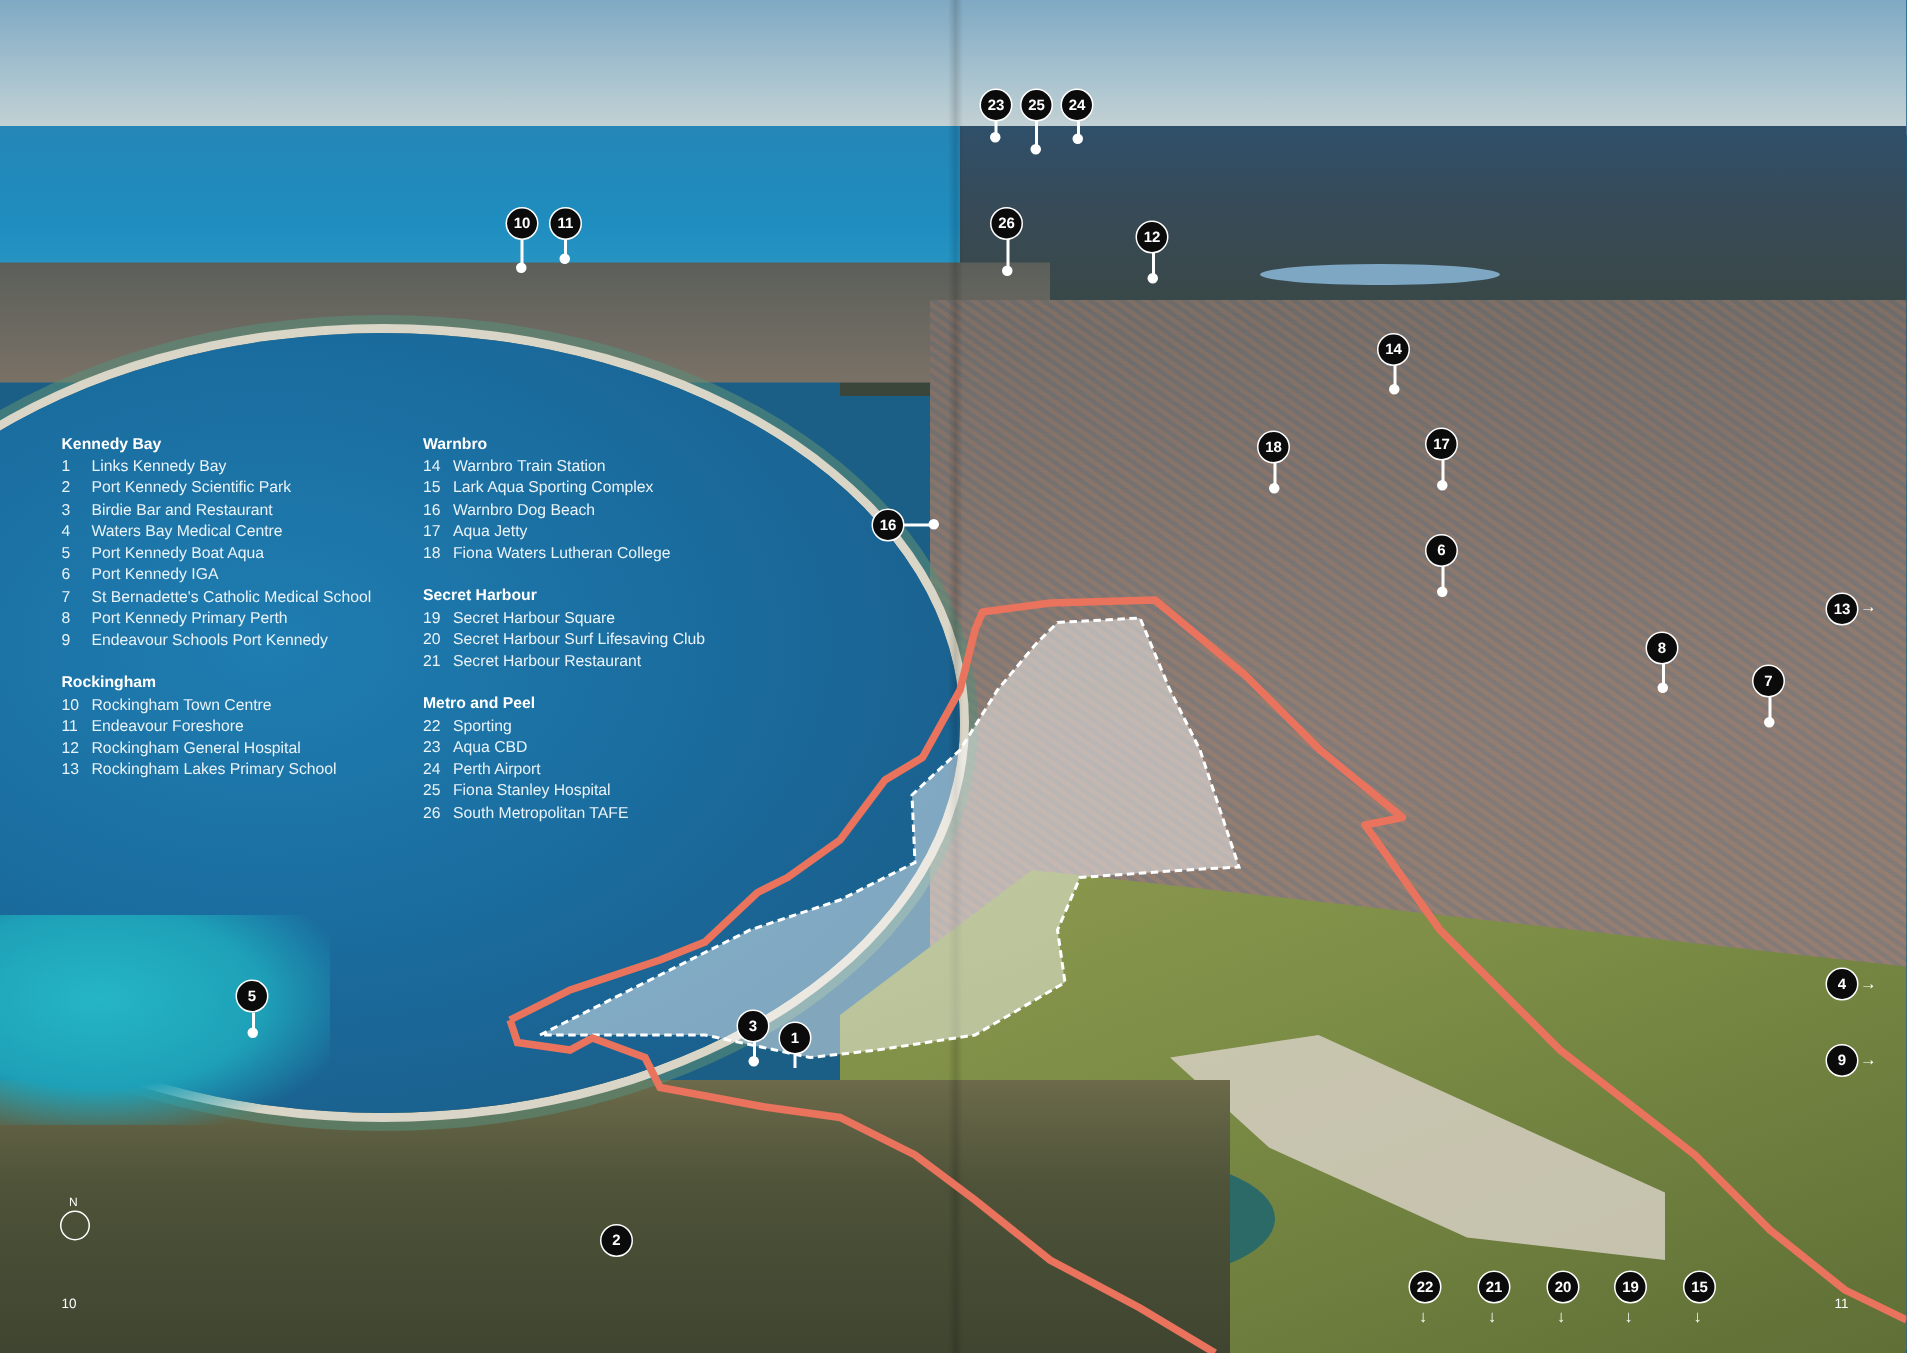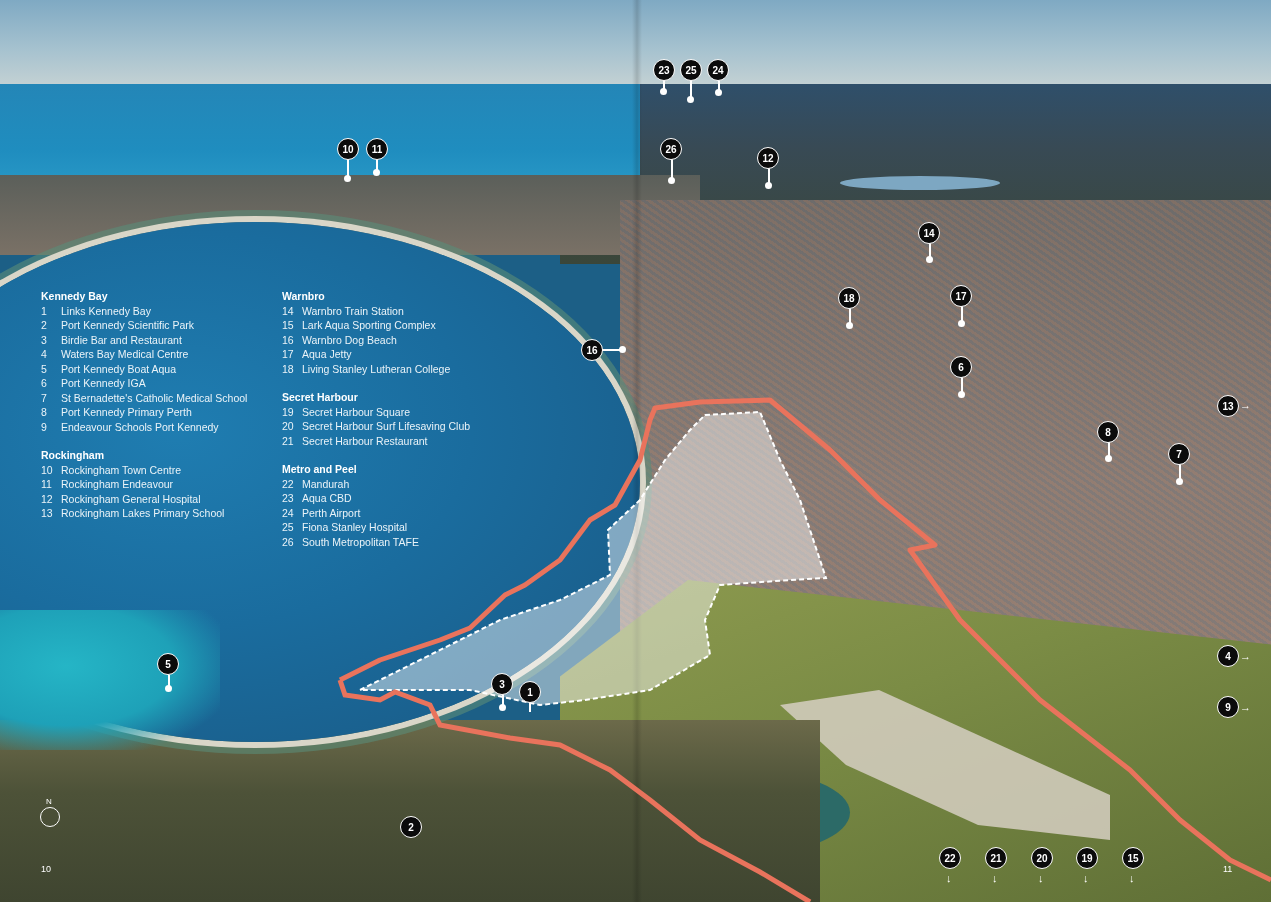--- a/index.html
+++ b/index.html
@@ -103,21 +103,21 @@
         </div>
     </div>
     <div class="grp">
       <h3>Rockingham</h3>
       <div class="row">
           <span class="num">10</span>
           <span>Rockingham Town Centre</span>
         </div>
       <div class="row">
           <span class="num">11</span>
-          <span>Rockingham Endeavour</span>
+          <span>Endeavour Foreshore</span>
         </div>
       <div class="row">
           <span class="num">12</span>
           <span>Rockingham General Hospital</span>
         </div>
       <div class="row">
           <span class="num">13</span>
           <span>Rockingham Lakes Primary School</span>
         </div>
     </div>
@@ -137,21 +137,21 @@
       <div class="row">
           <span class="num">16</span>
           <span>Warnbro Dog Beach</span>
         </div>
       <div class="row">
           <span class="num">17</span>
           <span>Aqua Jetty</span>
         </div>
       <div class="row">
           <span class="num">18</span>
-          <span>Living Stanley Lutheran College</span>
+          <span>Fiona Waters Lutheran College</span>
         </div>
     </div>
     <div class="grp">
       <h3>Secret Harbour</h3>
       <div class="row">
           <span class="num">19</span>
           <span>Secret Harbour Square</span>
         </div>
       <div class="row">
           <span class="num">20</span>
@@ -159,21 +159,21 @@
         </div>
       <div class="row">
           <span class="num">21</span>
           <span>Secret Harbour Restaurant</span>
         </div>
     </div>
     <div class="grp">
       <h3>Metro and Peel</h3>
       <div class="row">
           <span class="num">22</span>
-          <span>Mandurah</span>
+          <span>Sporting</span>
         </div>
       <div class="row">
           <span class="num">23</span>
           <span>Aqua CBD</span>
         </div>
       <div class="row">
           <span class="num">24</span>
           <span>Perth Airport</span>
         </div>
       <div class="row">

